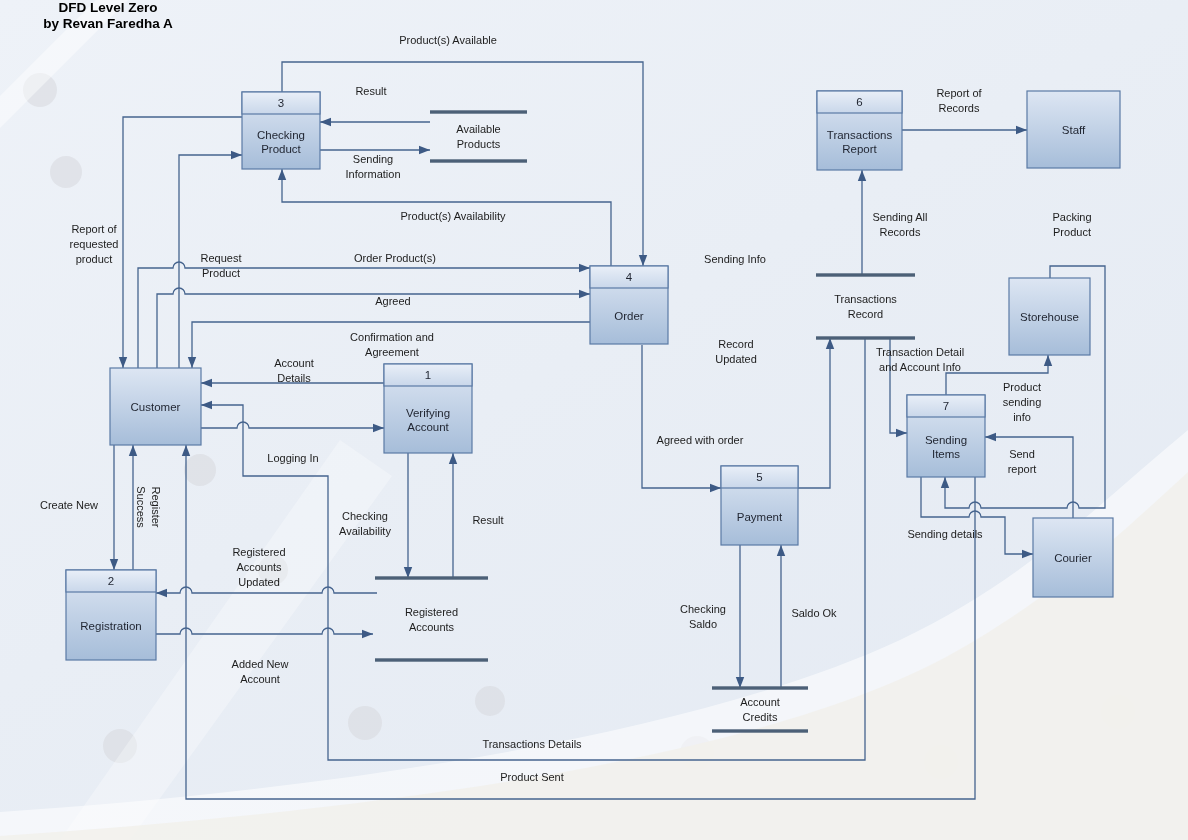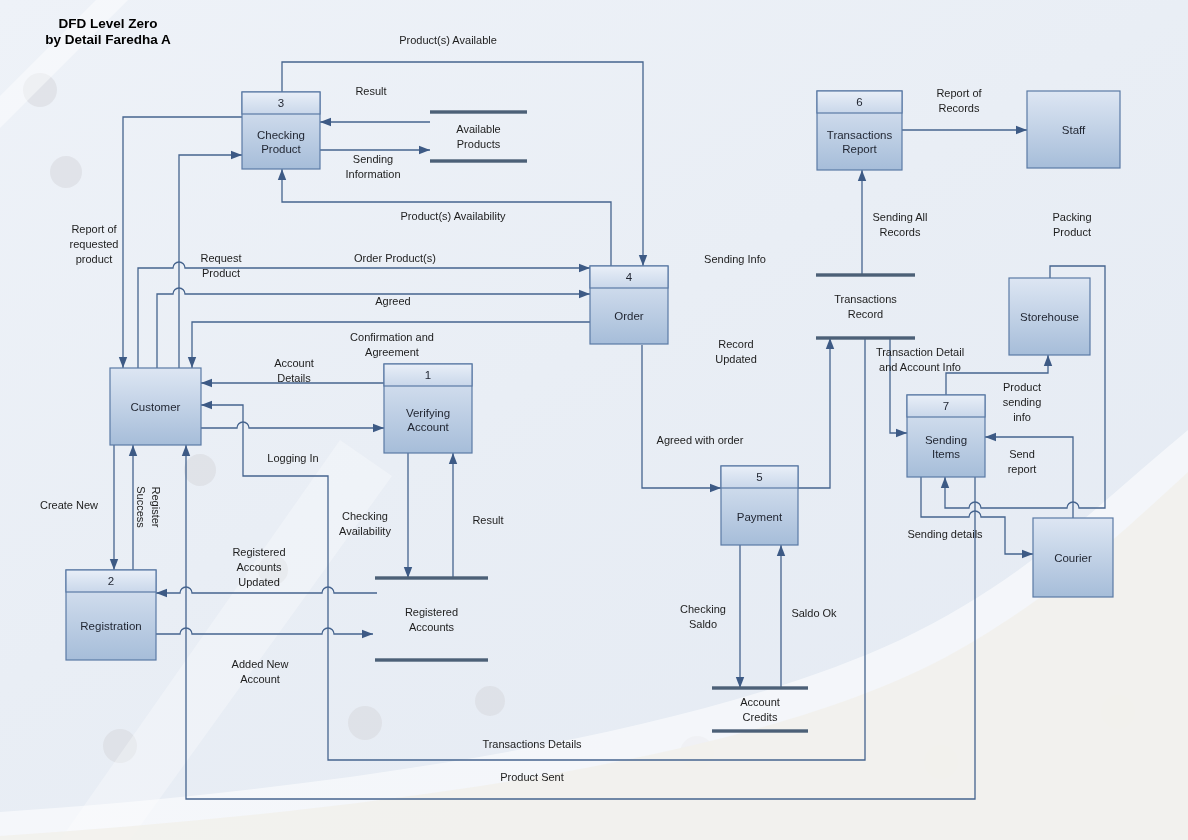--- a/index.html
+++ b/index.html
@@ -1,28 +1,28 @@
 <!DOCTYPE html>
 <html><head>
 <meta charset="utf-8">
 <style>
   html,body{margin:0;padding:0;background:#dfe3ea;font-family:"Liberation Sans",sans-serif;}
   .stage{position:relative;width:1188px;height:840px;overflow:hidden;
          background:linear-gradient(150deg,#eef2f8 0%,#e9eef5 45%,#e4eaf3 100%);}
   .stage svg{position:absolute;left:0;top:0;}
-  .title-block{position:absolute;left:18px;top:16px;width:180px;z-index:5;
+  .title-block{position:absolute;left:18px;top:0;width:180px;z-index:5;
                color:#000;font-weight:bold;font-size:13.5px;line-height:16px;text-align:center;}
 </style>
 </head>
 <body>
 
 <div class="stage">
   <div class="title-block">
     <div>DFD Level Zero</div>
-    <div>by Detail Faredha A</div>
+    <div>by Revan Faredha A</div>
   </div>
   <svg id="diagram" width="1188" height="840" viewBox="0 0 1188 840">
       <defs>
         <linearGradient id="gBody" x1="0" y1="0" x2="0" y2="1">
           <stop offset="0%" stop-color="#dde6f3"></stop>
           <stop offset="100%" stop-color="#a6bdd9"></stop>
         </linearGradient>
         <linearGradient id="gHead" x1="0" y1="0" x2="0" y2="1">
           <stop offset="0%" stop-color="#e9eff8"></stop>
           <stop offset="100%" stop-color="#c9d7ea"></stop>

